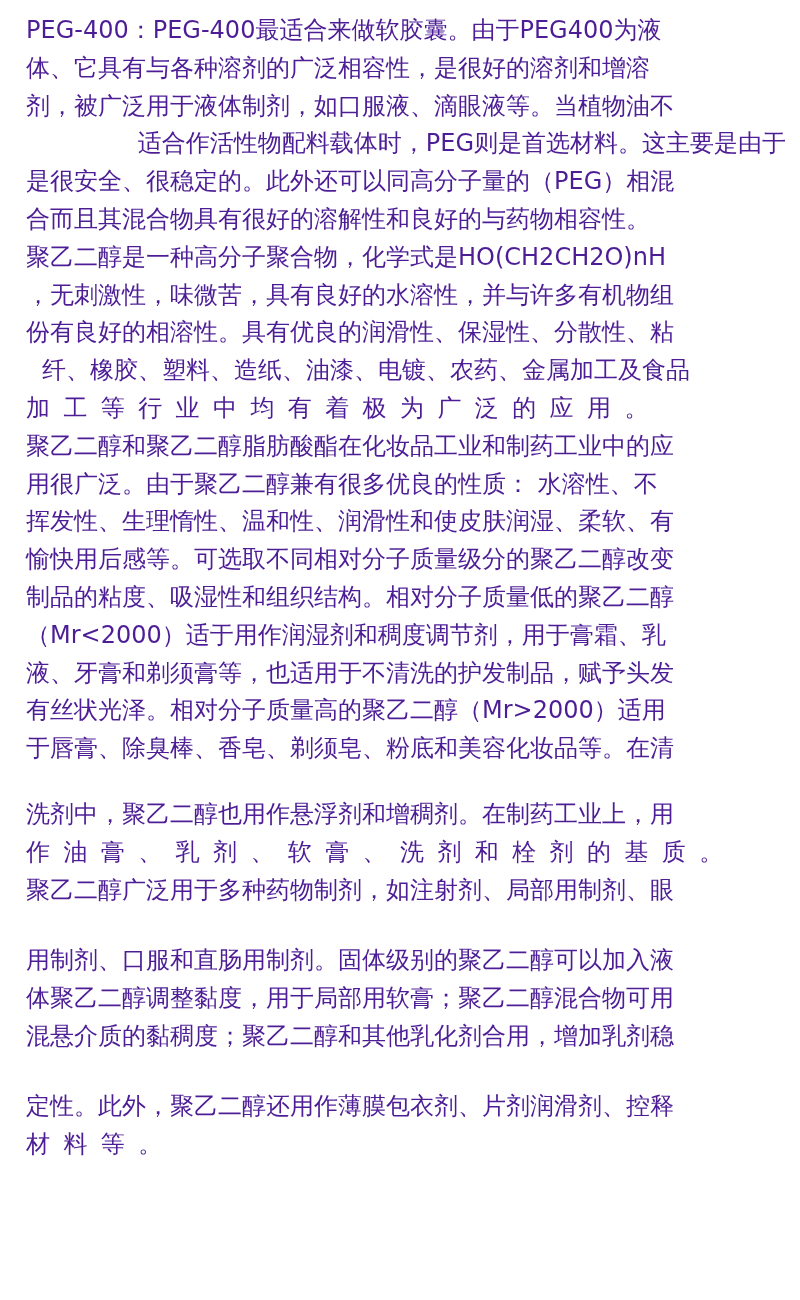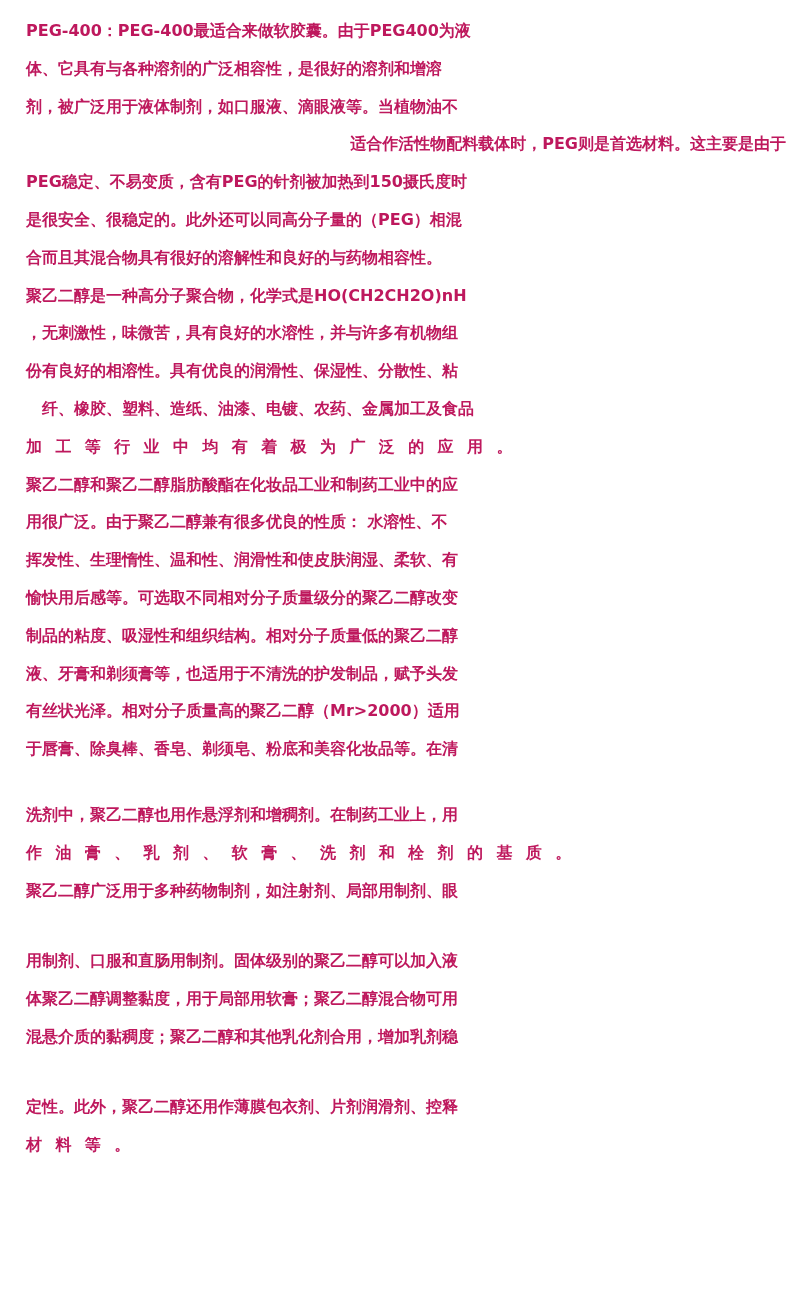--- a/index.html
+++ b/index.html
@@ -3,58 +3,58 @@
   <meta charset="utf-8">
   <style>
     html, body { margin: 0; padding: 0; background: #ffffff; }
     body { width: 800px; height: 1300px; overflow: hidden; position: relative; }
     .doc {
       position: absolute;
       left: 26px;
       top: 12px;
       width: 760px;
       font-family: "DejaVu Sans", "Liberation Sans", sans-serif;
-      font-weight: bold;
-      font-size: 16px;
+      font-weight: normal;
+      font-size: 24px;
       line-height: 37.8px;
-      color: #be185d;
+      color: #4c1d95;
     }
     .line {
       display: block;
       white-space: nowrap;
       letter-spacing: 13.4px;
       height: 37.8px;
     }
   </style>
 </head>
 <body>
 
 <div class="doc">
   <div>
     <span class="line" style="letter-spacing: 0px;">PEG-400：PEG-400最适合来做软胶囊。由于PEG400为液</span>
     <span class="line" style="letter-spacing: 0px;">体、它具有与各种溶剂的广泛相容性，是很好的溶剂和增溶</span>
     <span class="line" style="letter-spacing: 0px;">剂，被广泛用于液体制剂，如口服液、滴眼液等。当植物油不</span>
     <span class="line" style="letter-spacing: 0px; text-align: right;">适合作活性物配料载体时，PEG则是首选材料。这主要是由于</span>
-    <span class="line" style="letter-spacing: 0px;">PEG稳定、不易变质，含有PEG的针剂被加热到150摄氏度时</span>
     <span class="line" style="letter-spacing: 0px;">是很安全、很稳定的。此外还可以同高分子量的（PEG）相混</span>
     <span class="line" style="letter-spacing: 0px;">合而且其混合物具有很好的溶解性和良好的与药物相容性。</span>
   </div>
   <div>
     <span class="line" style="letter-spacing: 0px;">聚乙二醇是一种高分子聚合物，化学式是HO(CH2CH2O)nH</span>
     <span class="line" style="letter-spacing: 0px;">，无刺激性，味微苦，具有良好的水溶性，并与许多有机物组</span>
     <span class="line" style="letter-spacing: 0px;">份有良好的相溶性。具有优良的润滑性、保湿性、分散性、粘</span>
     <span class="line" style="letter-spacing: 0px; margin-left: 16px;">纤、橡胶、塑料、造纸、油漆、电镀、农药、金属加工及食品</span>
     <span class="line" style="letter-spacing: 13.4px;">加工等行业中均有着极为广泛的应用。</span>
   </div>
   <div>
     <span class="line" style="letter-spacing: 0px;">聚乙二醇和聚乙二醇脂肪酸酯在化妆品工业和制药工业中的应</span>
     <span class="line" style="letter-spacing: 0px;">用很广泛。由于聚乙二醇兼有很多优良的性质： 水溶性、不</span>
     <span class="line" style="letter-spacing: 0px;">挥发性、生理惰性、温和性、润滑性和使皮肤润湿、柔软、有</span>
     <span class="line" style="letter-spacing: 0px;">愉快用后感等。可选取不同相对分子质量级分的聚乙二醇改变</span>
     <span class="line" style="letter-spacing: 0px;">制品的粘度、吸湿性和组织结构。相对分子质量低的聚乙二醇</span>
+    <span class="line" style="letter-spacing: 0px;">（Mr&lt;2000）适于用作润湿剂和稠度调节剂，用于膏霜、乳</span>
     <span class="line" style="letter-spacing: 0px;">液、牙膏和剃须膏等，也适用于不清洗的护发制品，赋予头发</span>
     <span class="line" style="letter-spacing: 0px;">有丝状光泽。相对分子质量高的聚乙二醇（Mr&gt;2000）适用</span>
     <span class="line" style="letter-spacing: 0px;">于唇膏、除臭棒、香皂、剃须皂、粉底和美容化妆品等。在清</span>
     <span class="line" style="letter-spacing: 0px; margin-top: 28px;">洗剂中，聚乙二醇也用作悬浮剂和增稠剂。在制药工业上，用</span>
     <span class="line" style="letter-spacing: 13.4px;">作油膏、乳剂、软膏、洗剂和栓剂的基质。</span>
   </div>
   <div>
     <span class="line" style="letter-spacing: 0px;">聚乙二醇广泛用于多种药物制剂，如注射剂、局部用制剂、眼</span>
     <span class="line" style="letter-spacing: 0px; margin-top: 33px;">用制剂、口服和直肠用制剂。固体级别的聚乙二醇可以加入液</span>
     <span class="line" style="letter-spacing: 0px;">体聚乙二醇调整黏度，用于局部用软膏；聚乙二醇混合物可用</span>

